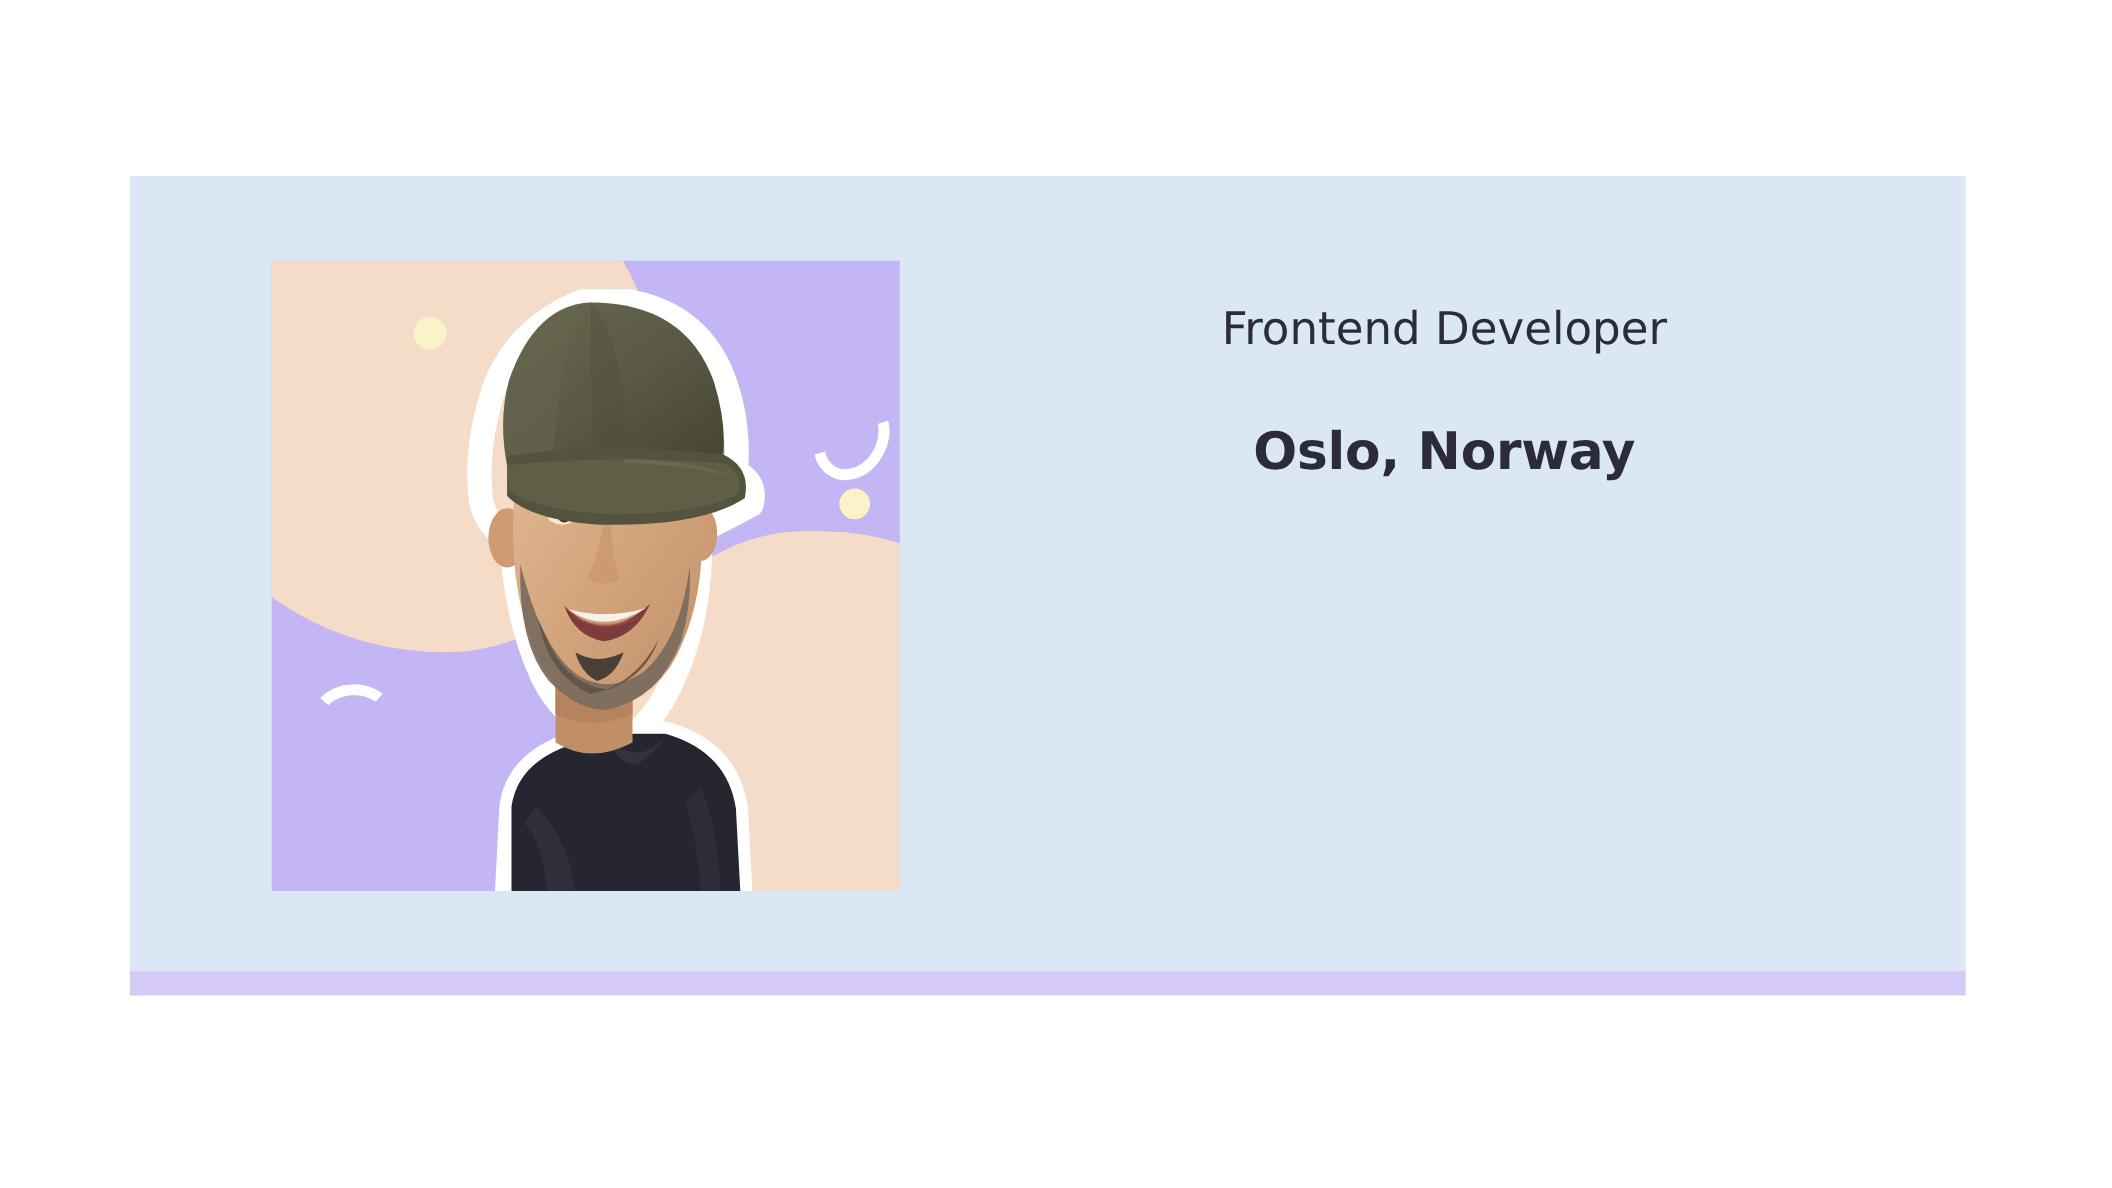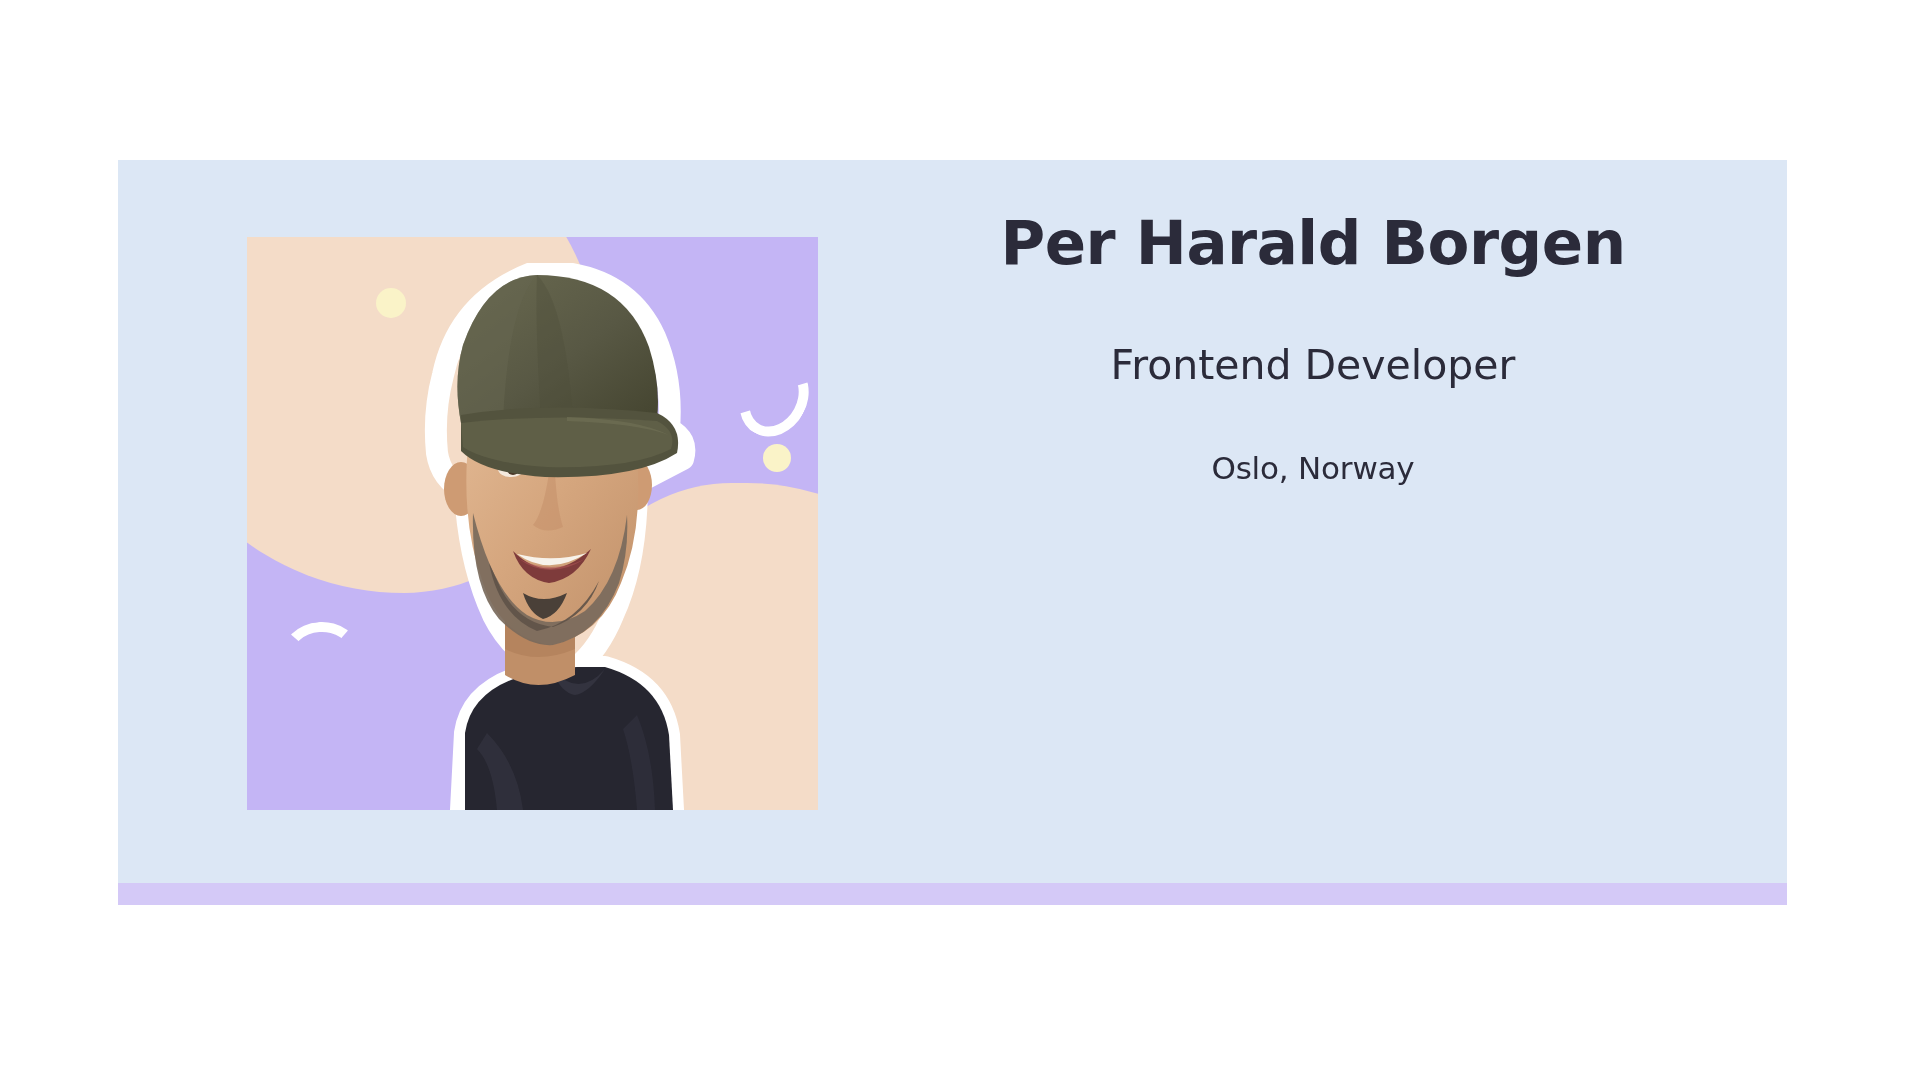--- a/index.html
+++ b/index.html
@@ -135,22 +135,22 @@
 
   #person-role {
     font-size: 41px;
     font-weight: 400;
     line-height: 1.1;
     margin: 67px 0 0 0;
     white-space: nowrap;
   }
 
   #person-location {
-    font-size: 31px;
-    font-weight: 400;
+    font-size: 47px;
+    font-weight: 700;
     letter-spacing: -0.2px;
     line-height: 1.1;
     margin: 63px 0 0 0;
     white-space: nowrap;
   }
 </style>
 </head>
 <body>
 
 <div id="stage">
@@ -259,21 +259,20 @@
                      Q300 216 208 214 Q146 210 124 188 Z" fill="#53533E"></path>
             <path d="M124 160 Q210 150 320 158 Q340 168 334 186
                      Q296 206 210 204 Q150 200 126 184 Z" fill="#5F5F47"></path>
             <path d="M230 154 Q300 156 332 172 Q298 160 230 158 Z" fill="#6D6D52" opacity="0.8"></path>
           </g>
         </svg>
       </div>
     </div>
 
     <div id="details">
-      <div id="person-name">Per Harald Borgen</div>
       <div id="person-role">Frontend Developer</div>
       <div id="person-location">Oslo, Norway</div>
     </div>
 
     <div id="accent-bar"></div>
   </div>
 
 </div>
 
 </body></html>

